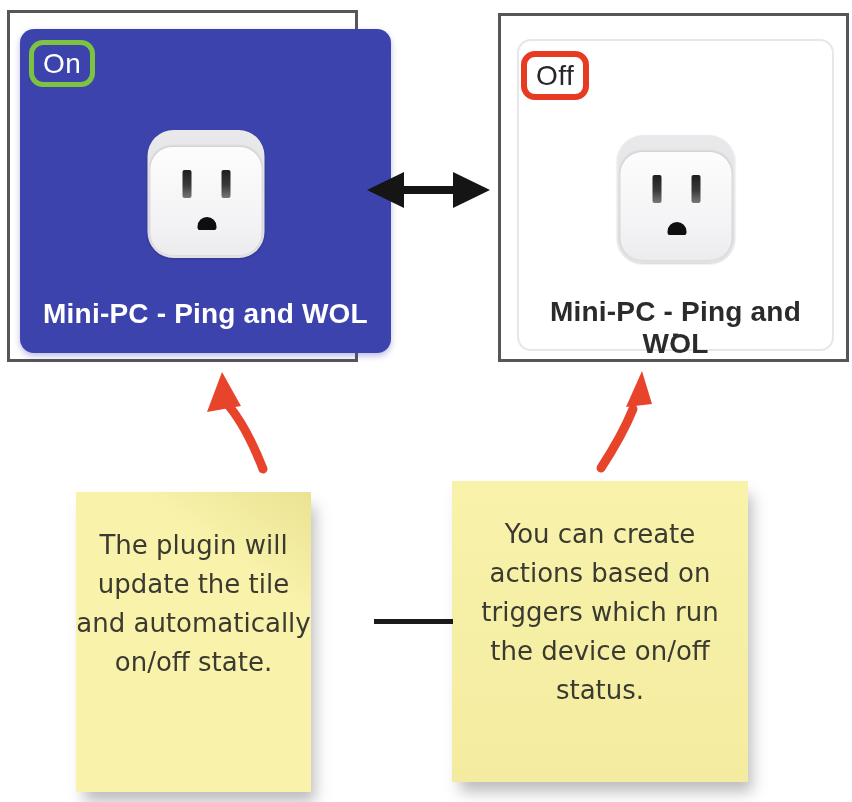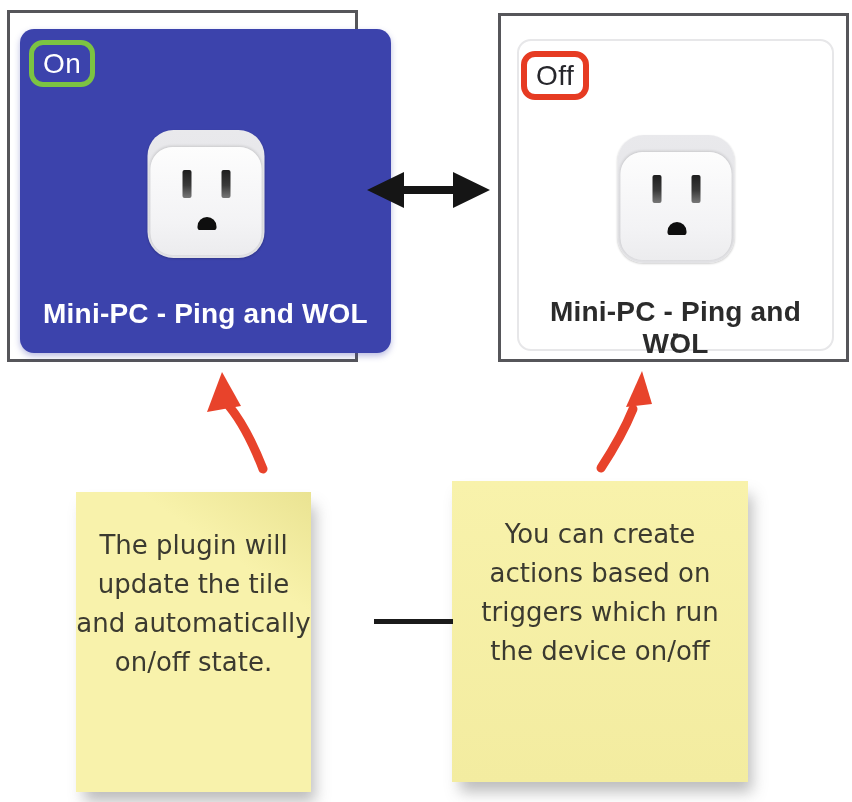--- a/index.html
+++ b/index.html
@@ -150,15 +150,16 @@
     <div class="note-line">update the tile</div>
     <div class="note-line">and automatically</div>
     <div class="note-line">on/off state.</div>
   </div>
 
   <div class="note right">
     <div class="note-line">You can create</div>
     <div class="note-line">actions based on</div>
     <div class="note-line">triggers which run</div>
     <div class="note-line">the device on/off</div>
+    <div class="note-line">status.</div>
   </div>
 
 </div>
 
 </body></html>

